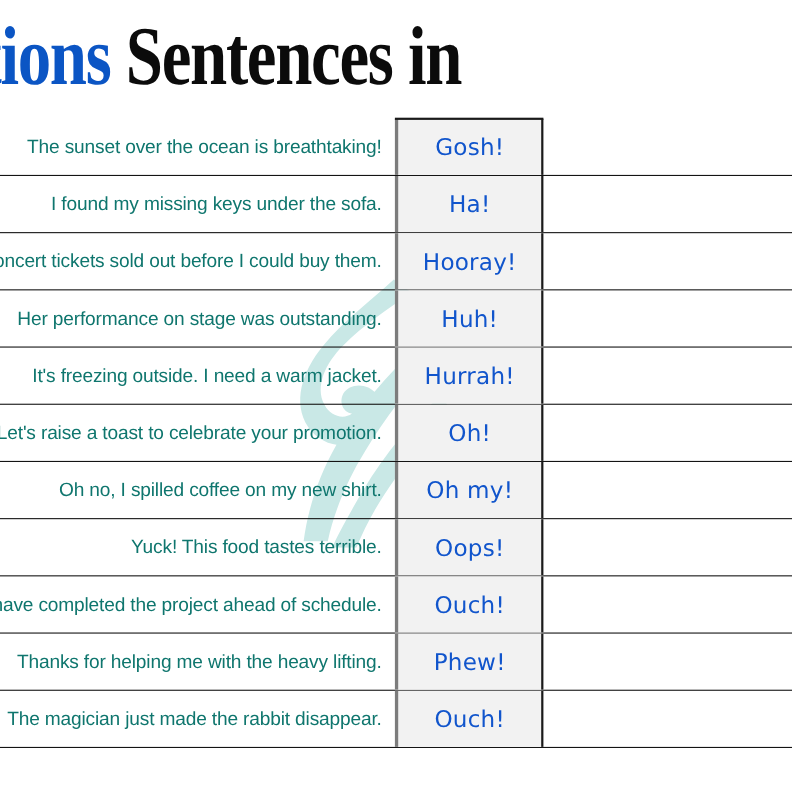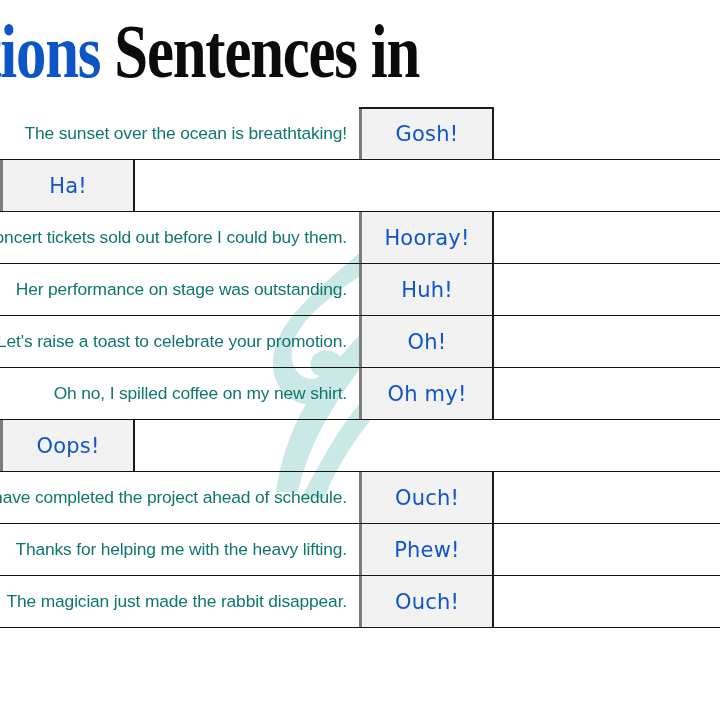--- a/index.html
+++ b/index.html
@@ -156,20 +156,23 @@
     <div class="cell c-left">
         <span class="txt">The sunset over the ocean is breathtaking!</span>
       </div>
     <div class="cell c-mid">
         <span>Gosh!</span>
       </div>
     <div class="cell c-right"></div>
   </div>
 
   <div class="row">
+    <div class="cell c-left">
+        <span class="txt">I found my missing keys under the sofa.</span>
+      </div>
     <div class="cell c-mid">
         <span>Ha!</span>
       </div>
     <div class="cell c-right"></div>
   </div>
 
   <div class="row">
     <div class="cell c-left">
         <span class="txt">The concert tickets sold out before I could buy them.</span>
       </div>
@@ -182,20 +185,29 @@
   <div class="row">
     <div class="cell c-left">
         <span class="txt">Her performance on stage was outstanding.</span>
       </div>
     <div class="cell c-mid">
         <span>Huh!</span>
       </div>
     <div class="cell c-right"></div>
   </div>
 
+  <div class="row">
+    <div class="cell c-left">
+        <span class="txt">It's freezing outside. I need a warm jacket.</span>
+      </div>
+    <div class="cell c-mid">
+        <span>Hurrah!</span>
+      </div>
+    <div class="cell c-right"></div>
+  </div>
 
   <div class="row">
     <div class="cell c-left">
         <span class="txt">Let's raise a toast to celebrate your promotion.</span>
       </div>
     <div class="cell c-mid">
         <span>Oh!</span>
       </div>
     <div class="cell c-right"></div>
   </div>
@@ -205,20 +217,23 @@
     <div class="cell c-left">
         <span class="txt">Oh no, I spilled coffee on my new shirt.</span>
       </div>
     <div class="cell c-mid">
         <span>Oh my!</span>
       </div>
     <div class="cell c-right"></div>
   </div>
 
   <div class="row">
+    <div class="cell c-left">
+        <span class="txt">Yuck! This food tastes terrible.</span>
+      </div>
     <div class="cell c-mid">
         <span>Oops!</span>
       </div>
     <div class="cell c-right"></div>
   </div>
 
   <div class="row">
     <div class="cell c-left">
         <span class="txt">We have completed the project ahead of schedule.</span>
       </div>

